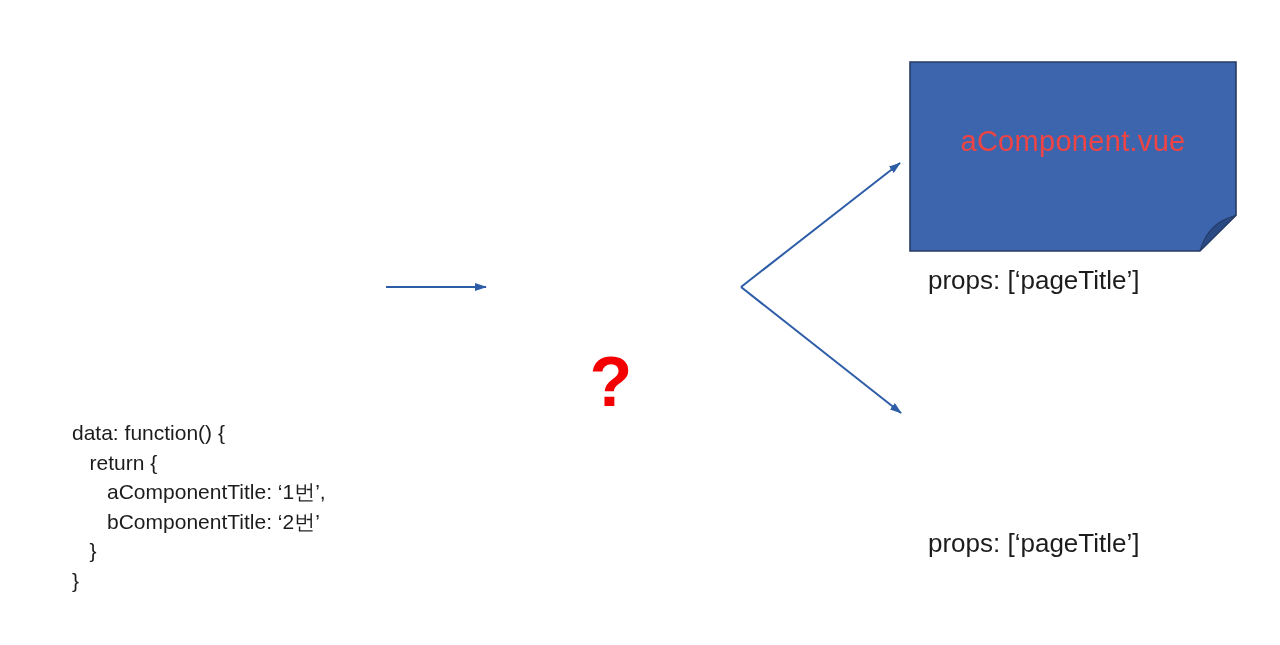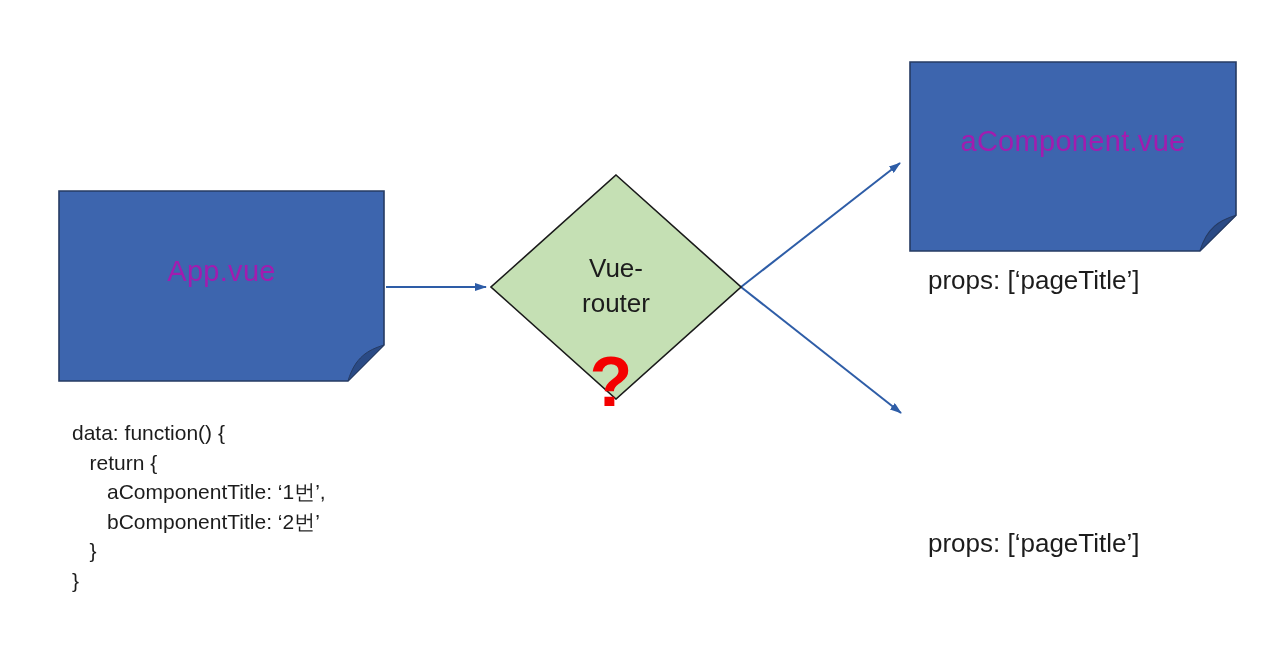--- a/index.html
+++ b/index.html
@@ -35,21 +35,21 @@
   }
   .node-label {
     position: absolute;
     inset: 0;
     display: flex;
     align-items: center;
     justify-content: center;
     text-align: center;
   }
   .node-label.light {
-    color: #a21caf;
+    color: #ef4444;
     font-size: 29px;
     letter-spacing: 0.3px;
     transform: translateY(-15px);
   }
   .node-label.dark {
     color: #1c1c1c;
     font-size: 26px;
     line-height: 35px;
     white-space: pre-line;
     transform: translateY(-1px);
@@ -99,35 +99,21 @@
     <defs>
       <marker id="arrowhead" viewBox="0 0 6 4" markerWidth="6" markerHeight="4" refX="5.5" refY="2" orient="auto" markerUnits="strokeWidth">
         <path d="M0,0 L6,2 L0,4 Z" fill="#2e5da7"></path>
       </marker>
     </defs>
     <line x1="386" y1="287" x2="486" y2="287" stroke="#2e5da7" stroke-width="2" marker-end="url(#arrowhead)"></line>
     <line x1="741" y1="287" x2="900" y2="163" stroke="#2e5da7" stroke-width="2" marker-end="url(#arrowhead)"></line>
     <line x1="741" y1="287" x2="901" y2="413" stroke="#2e5da7" stroke-width="2" marker-end="url(#arrowhead)"></line>
   </svg>
 
-  <div class="node" id="node-app">
-    <svg class="shape" viewBox="0 0 327 192" preserveAspectRatio="none">
-      <path d="M1,1 H326 V155 L290,191 H1 Z" fill="#3d65ae" stroke="#263b63" stroke-width="1.6"></path>
-      <path d="M326,155 L290,191 C297,167 310,160 326,155 Z" fill="#2a4a85" stroke="#263b63" stroke-width="1"></path>
-    </svg>
-    <span class="node-label light">App.vue</span>
-  </div>
 
-  <div class="node" id="node-router">
-    <svg class="shape" viewBox="0 0 252 226" preserveAspectRatio="none">
-      <polygon points="126,1 251,113 126,225 1,113" fill="#c5e0b4" stroke="#1a1a1a" stroke-width="1.6"></polygon>
-    </svg>
-    <span class="node-label dark">Vue-
-router</span>
-  </div>
 
   <div class="question-mark">?</div>
 
   <div class="node" id="node-acomponent">
     <svg class="shape" viewBox="0 0 327 192" preserveAspectRatio="none">
       <path d="M1,1 H326 V155 L290,191 H1 Z" fill="#3d65ae" stroke="#263b63" stroke-width="1.6"></path>
       <path d="M326,155 L290,191 C297,167 310,160 326,155 Z" fill="#2a4a85" stroke="#263b63" stroke-width="1"></path>
     </svg>
     <span class="node-label light">aComponent.vue</span>
   </div>

